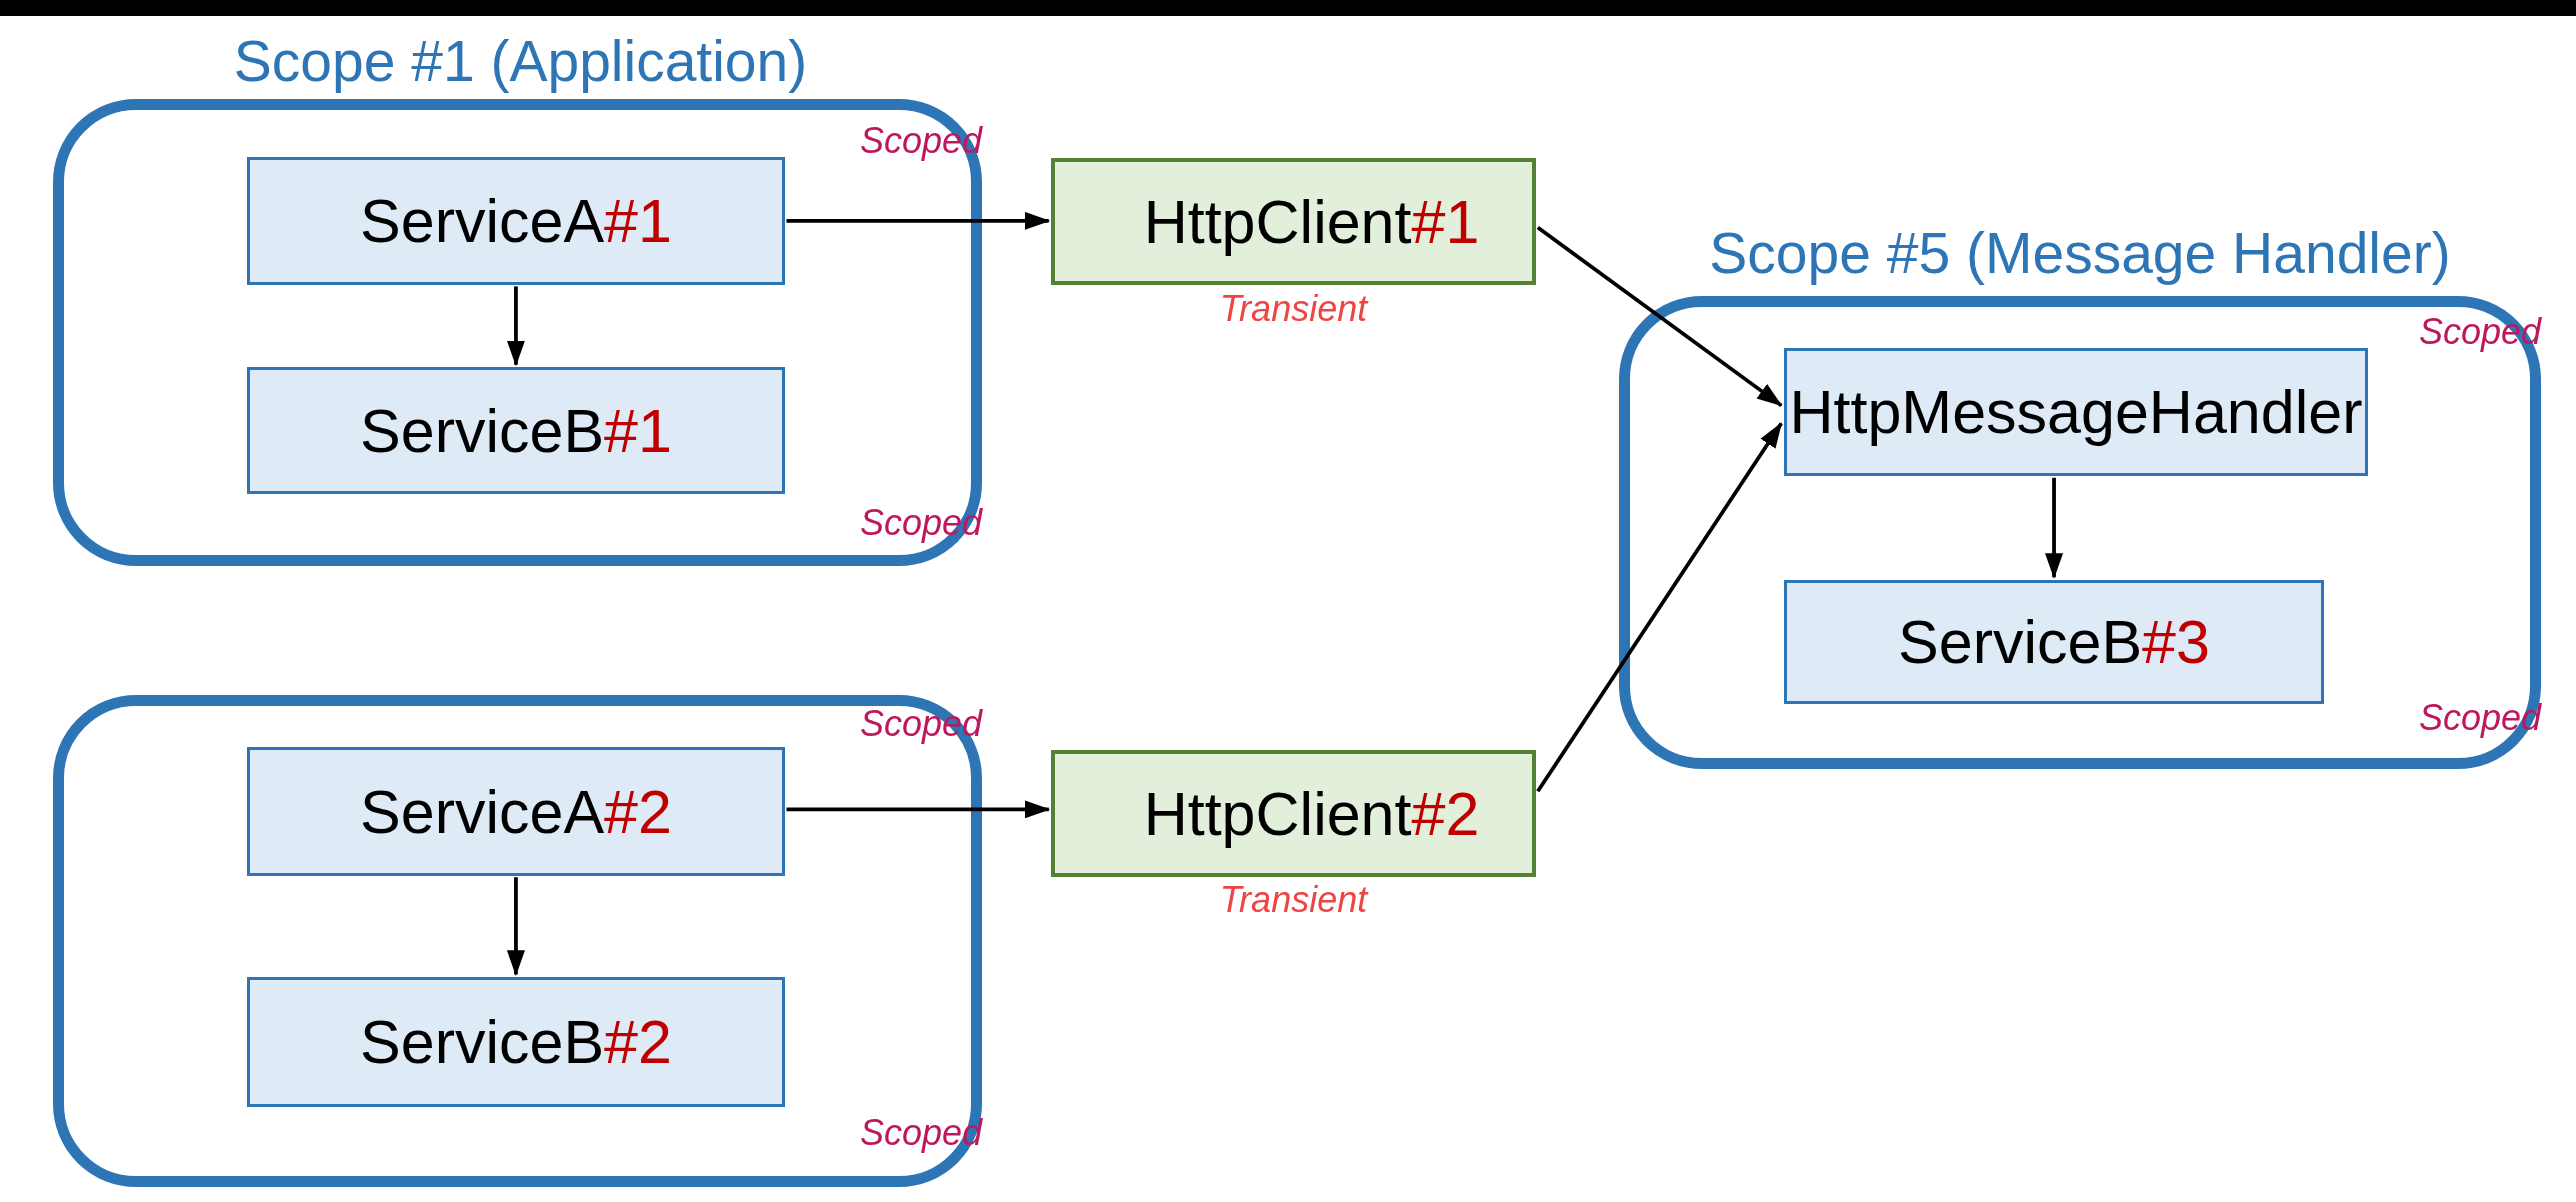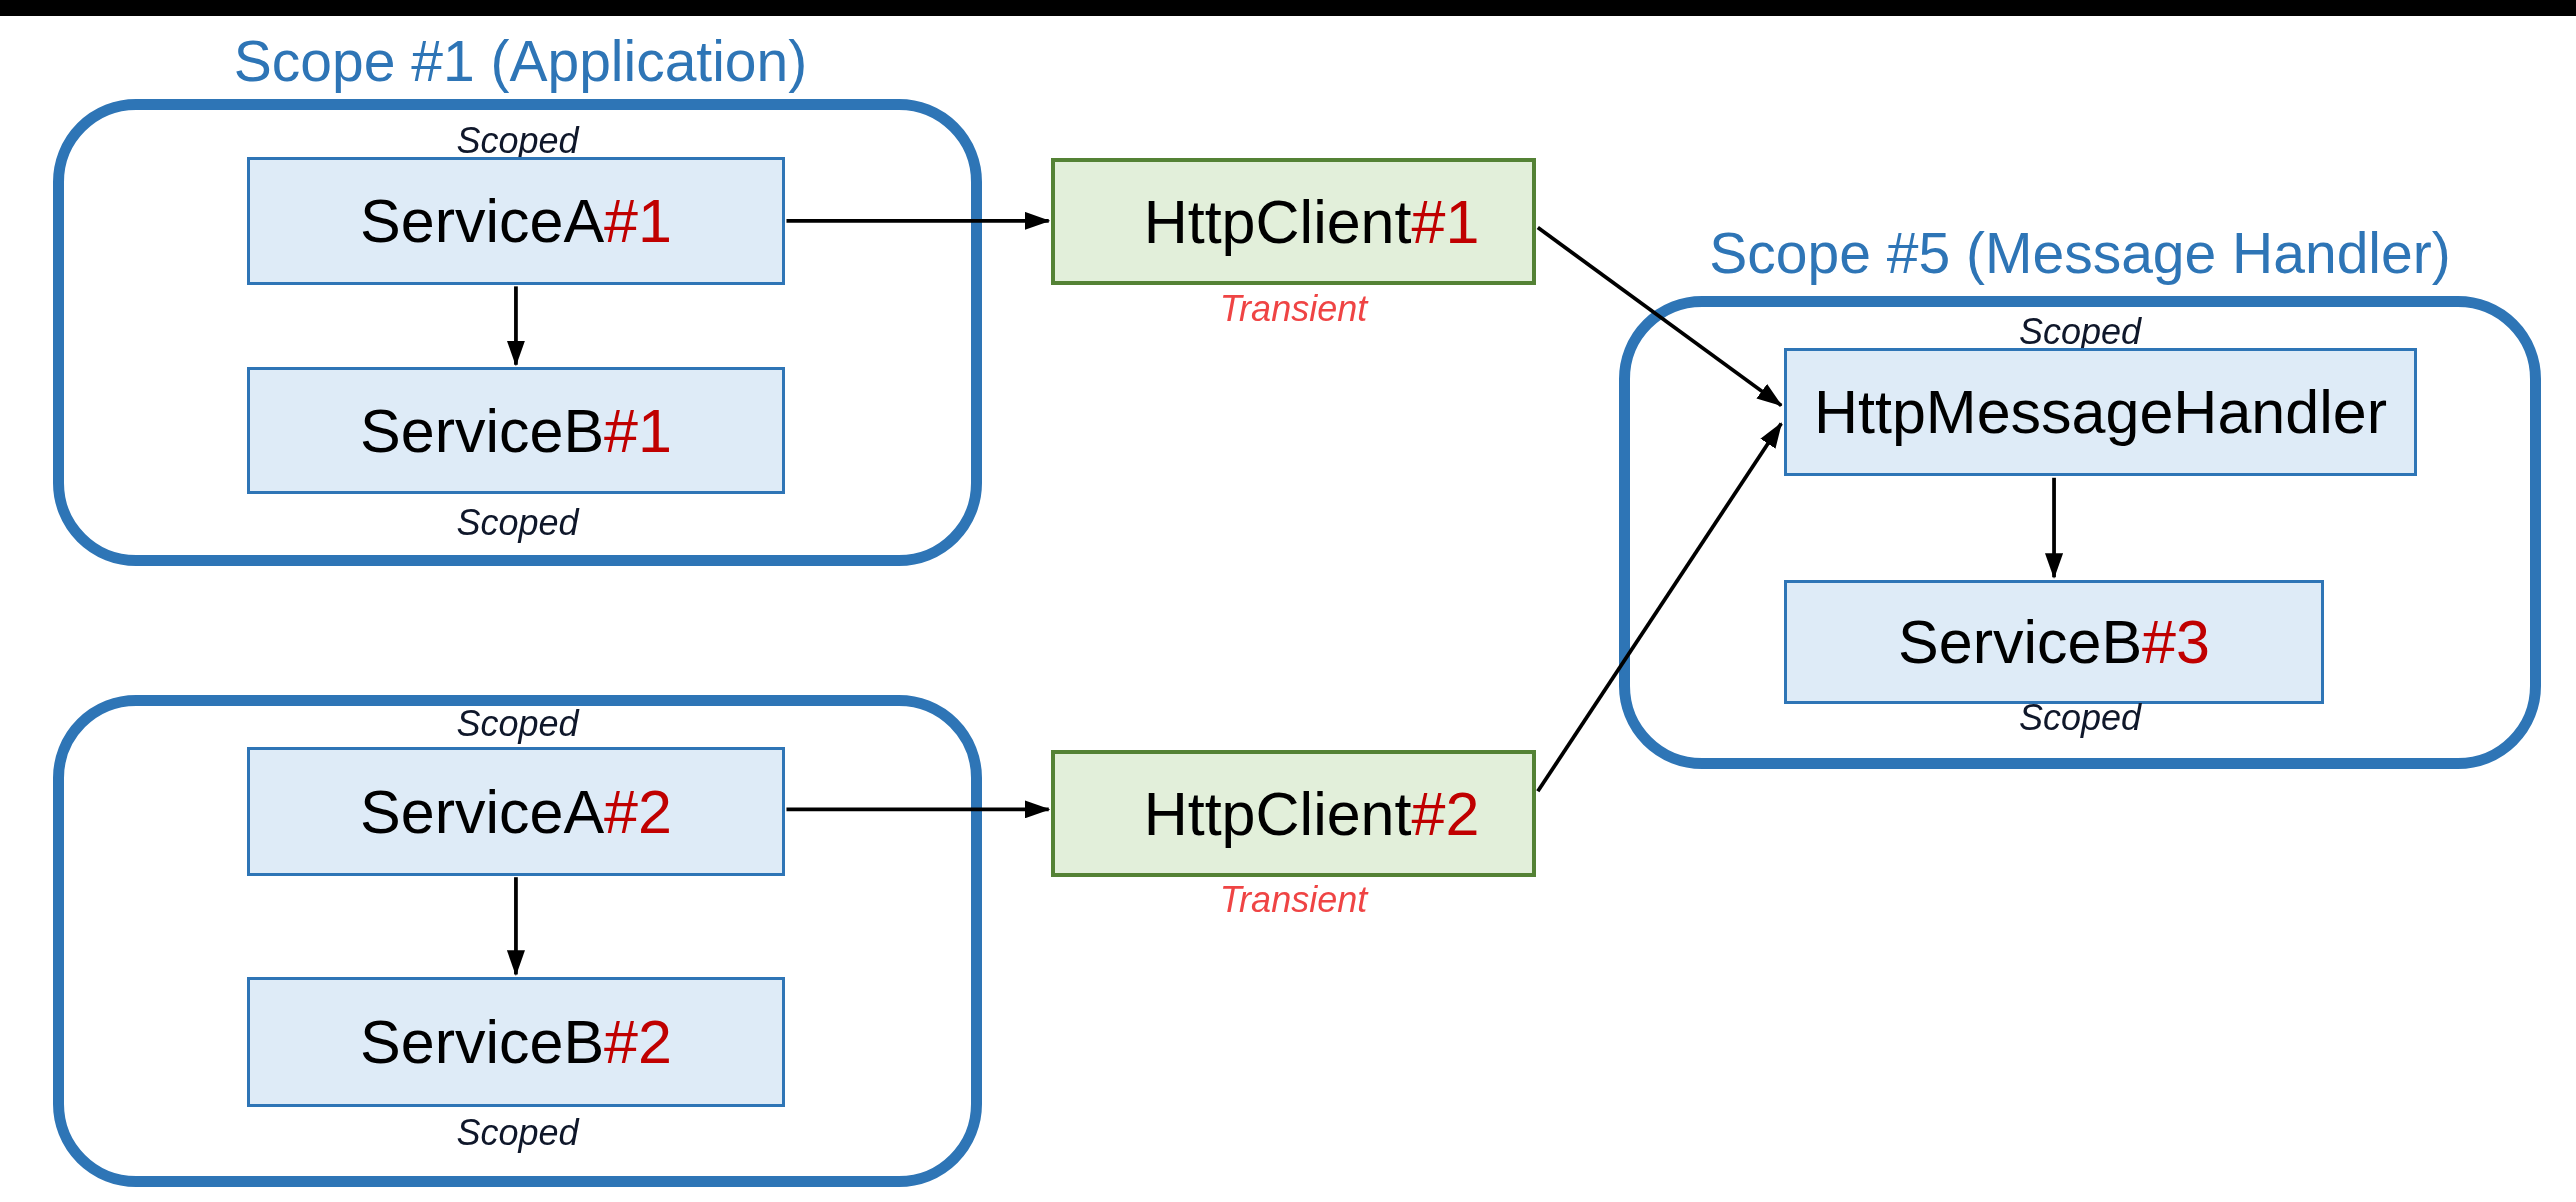--- a/index.html
+++ b/index.html
@@ -29,21 +29,21 @@
     white-space:nowrap;
   }
   .lifetime{
     position:absolute;
     font-size:36px;
     font-style:italic;
     line-height:44px;
     text-align:center;
     white-space:nowrap;
   }
-  .lifetime.blue{color:#0f172a;}
+  .lifetime.blue{color:#be185d;text-align:right;}
   .lifetime.green{color:#ef4444;}
   .node{
     position:absolute;
     box-sizing:border-box;
     display:flex;align-items:center;justify-content:center;
     font-size:61px;
     color:#000000;
     white-space:nowrap;
   }
   .node.blue{
@@ -111,21 +111,21 @@
       <span class="num"> #2</span>
   </div>
   <div class="lifetime green" style="left:1051px;top:878px;width:485px;">Transient</div>
 
   <div class="scope-title" style="left:1619px;top:218px;width:922px;">Scope #5 (Message Handler)</div>
 
   <div class="scope-rect" style="left:1619px;top:296px;width:922px;height:473px;"></div>
 
   <div class="lifetime blue" style="left:1619px;top:310px;width:922px;">Scoped</div>
 
-  <div class="node blue" style="left:1784px;top:348px;width:633px;height:128px;justify-content:center;">
+  <div class="node blue" style="left:1784px;top:348px;width:584px;height:128px;justify-content:center;">
     <span>HttpMessageHandler</span>
       <span class="num"></span>
   </div>
 
   <div class="node blue" style="left:1784px;top:580px;width:540px;height:124px;">
     <span>ServiceB</span>
       <span class="num"> #3</span>
   </div>
 
   <div class="lifetime blue" style="left:1619px;top:696px;width:922px;">Scoped</div>

